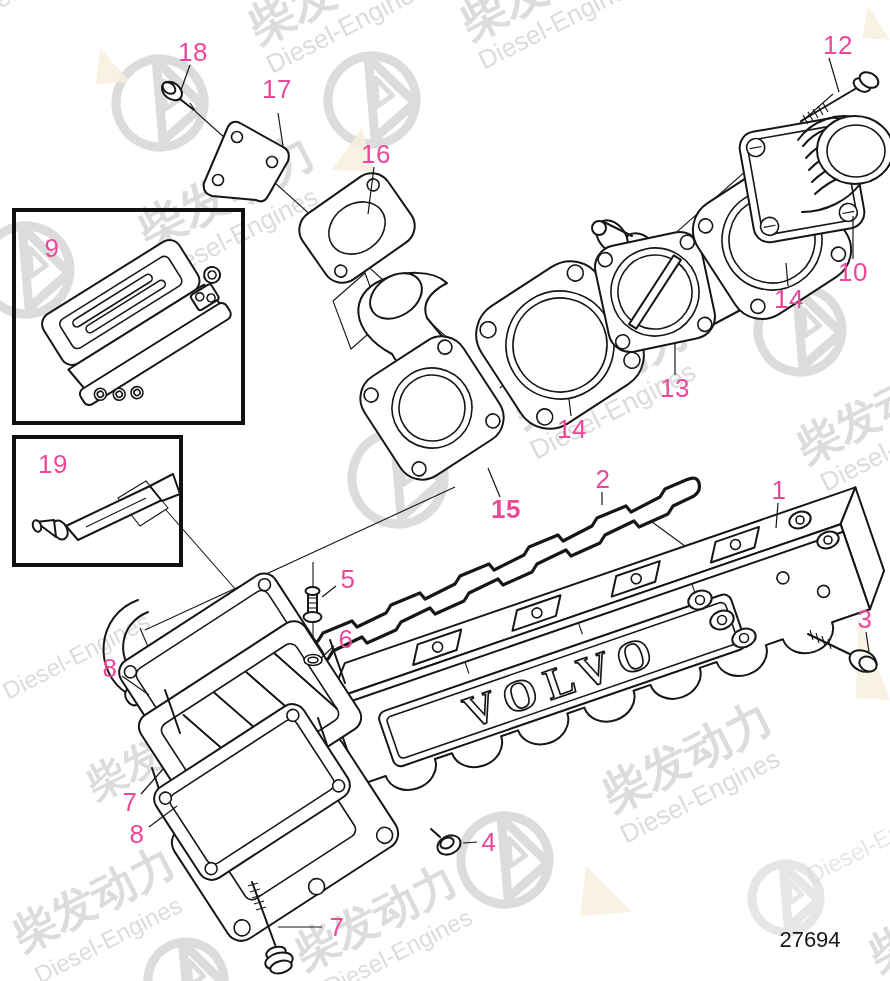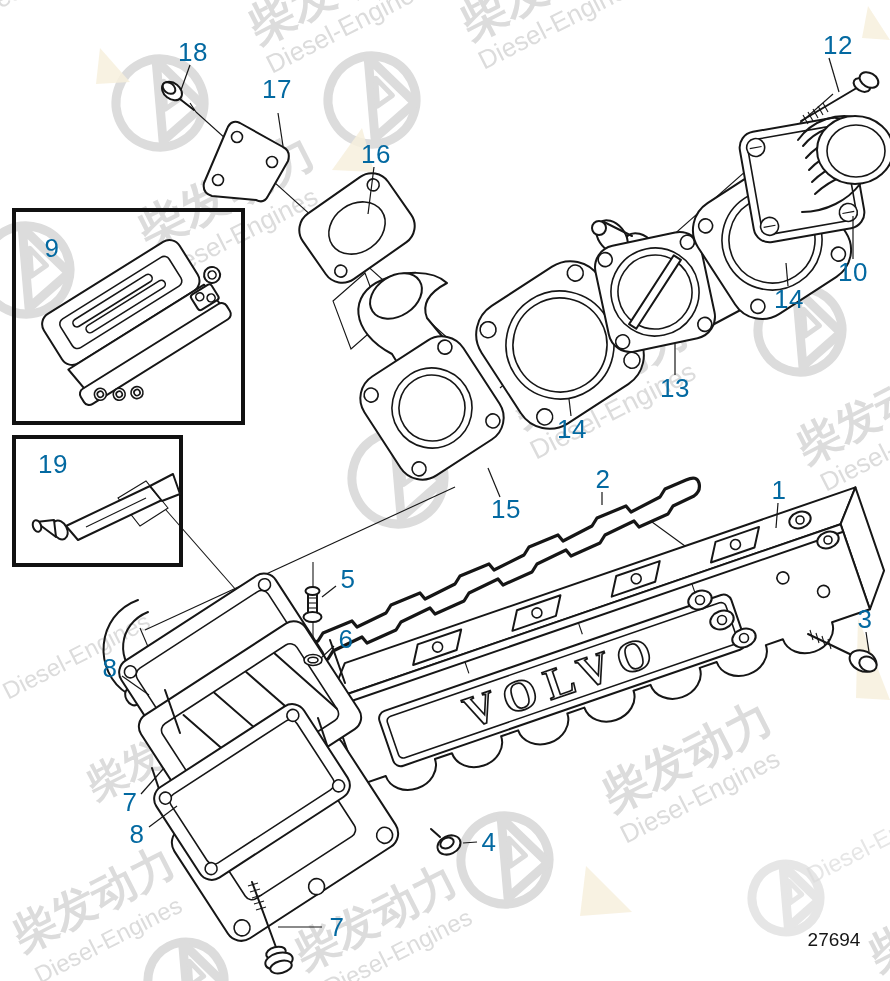--- a/index.html
+++ b/index.html
@@ -1,22 +1,22 @@
 <!DOCTYPE html>
 <html><head>
 <meta charset="utf-8">
 <style>
   html,body{margin:0;padding:0;background:#fff;}
   .stage{position:relative;width:890px;height:981px;background:#ffffff;overflow:hidden;
          font-family:"Liberation Sans",sans-serif;}
   .stage svg{position:absolute;left:0;top:0;}
   #callout-layer{position:absolute;left:0;top:0;width:100%;height:100%;pointer-events:none;}
-  .callout{position:absolute;transform:translate(-50%,-50%);font-size:26px;color:#0369a1;
+  .callout{position:absolute;transform:translate(-50%,-50%);font-size:26px;color:#ec4899;
            letter-spacing:0.5px;white-space:nowrap;}
-  .drawing-number{position:absolute;transform:translate(-50%,-50%);font-size:19px;color:#161616;margin-left:24px;}
+  .drawing-number{position:absolute;transform:translate(-50%,-50%);font-size:22px;color:#161616;}
   .wm-zh{font-weight:bold;}
   .part{fill:#ffffff;stroke:#161616;stroke-width:2;stroke-linejoin:round;stroke-linecap:round;}
   .pline{fill:none;stroke:#161616;stroke-width:2;stroke-linejoin:round;stroke-linecap:round;}
   .thin{fill:none;stroke:#161616;stroke-width:1.1;}
   .hole{fill:#ffffff;stroke:#161616;stroke-width:1.6;}
   .box{fill:none;stroke:#111111;stroke-width:4;}
 </style>
 </head>
 <body>
 
@@ -459,21 +459,21 @@
 
 <div id="callout-layer">
       <div class="callout" style="left: 193px; top: 52px;">18</div>
       <div class="callout" style="left: 277px; top: 89px;">17</div>
       <div class="callout" style="left: 376px; top: 154px;">16</div>
       <div class="callout" style="left: 838px; top: 45px;">12</div>
       <div class="callout" style="left: 853px; top: 272px; text-align: center;">10</div>
       <div class="callout" style="left: 789px; top: 299px;">14</div>
       <div class="callout" style="left: 675px; top: 388px;">13</div>
       <div class="callout" style="left: 572px; top: 429px;">14</div>
-      <div class="callout" style="left: 506px; top: 509px;">15</div>
+      <div class="callout" style="left: 506px; top: 509px; font-weight: bold;">15</div>
       <div class="callout" style="left: 603px; top: 479px;">2</div>
       <div class="callout" style="left: 779px; top: 490px;">1</div>
       <div class="callout" style="left: 348px; top: 579px;">5</div>
       <div class="callout" style="left: 346px; top: 639px;">6</div>
       <div class="callout" style="left: 865px; top: 619px;">3</div>
       <div class="callout" style="left: 110px; top: 668px;">8</div>
       <div class="callout" style="left: 130px; top: 802px;">7</div>
       <div class="callout" style="left: 137px; top: 834px;">8</div>
       <div class="callout" style="left: 489px; top: 842px;">4</div>
       <div class="callout" style="left: 337px; top: 927px;">7</div>

